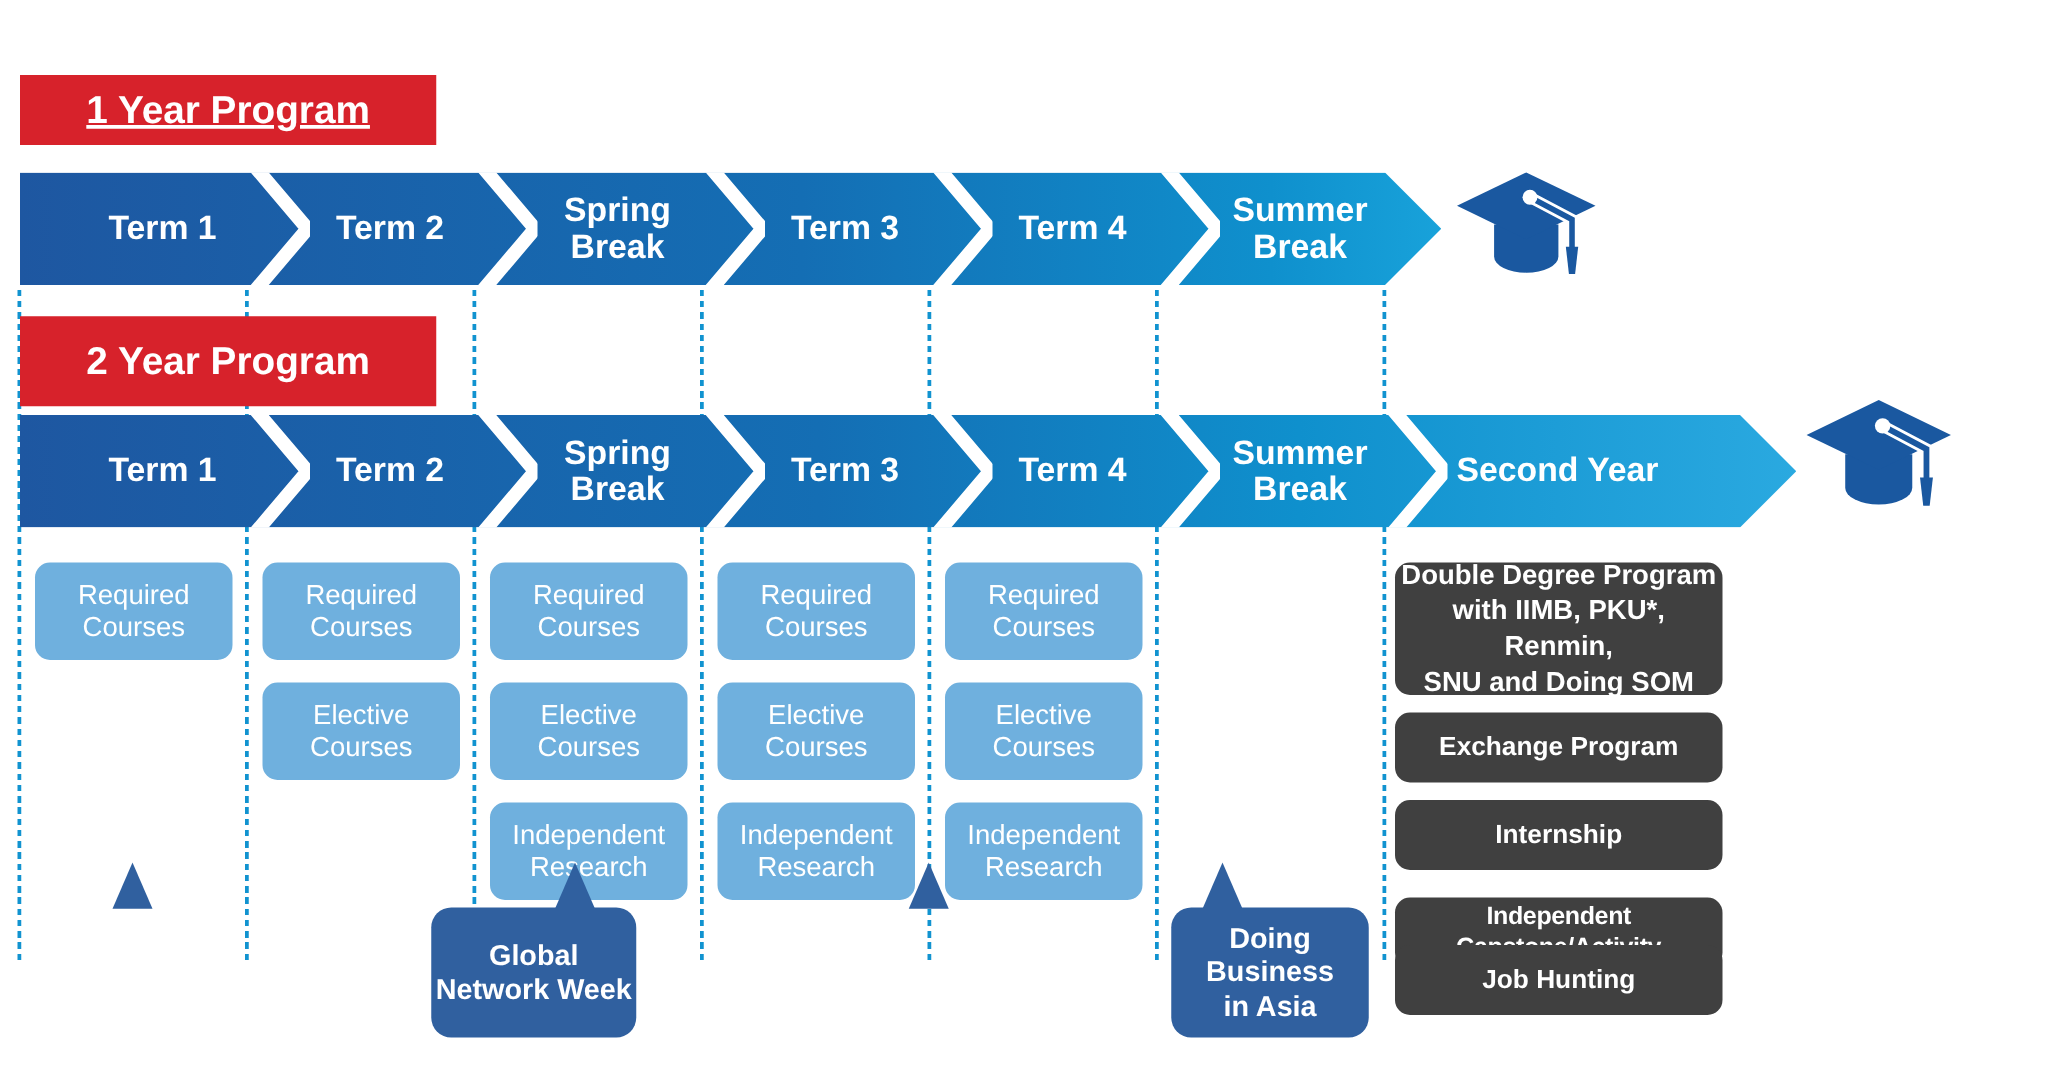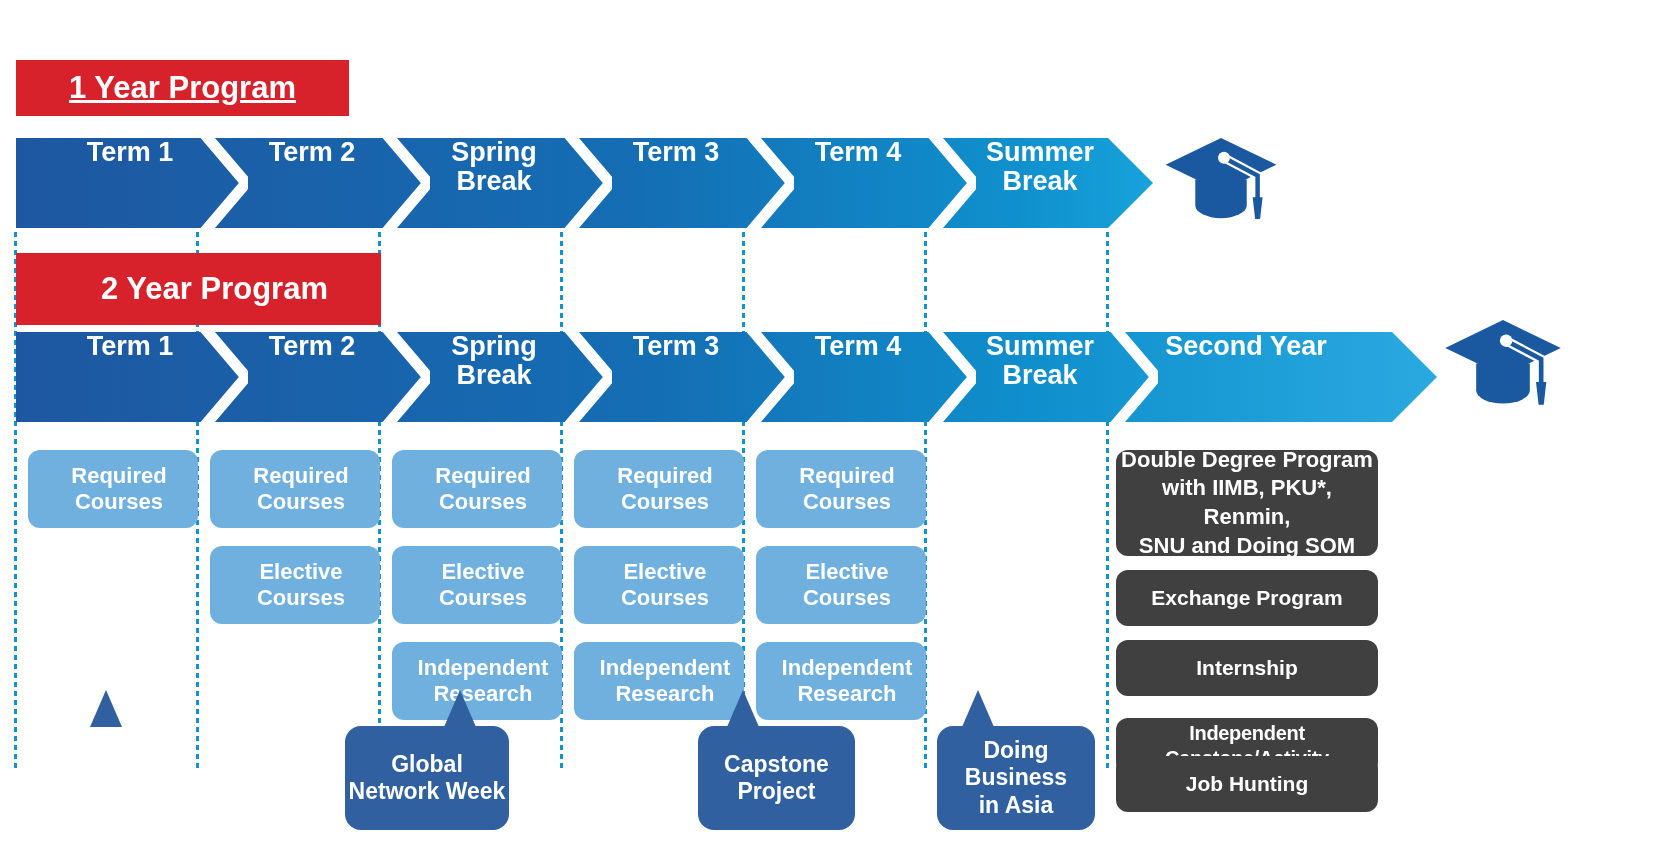--- a/index.html
+++ b/index.html
@@ -4,42 +4,42 @@
 <style>
   html,body{margin:0;padding:0;background:#ffffff;}
   #canvas{position:relative;width:1656px;height:865px;background:#ffffff;overflow:hidden;
           font-family:"Liberation Sans",sans-serif;}
 
   .page-title{position:absolute;left:14px;top:6px;font-size:31px;font-weight:bold;color:#15569f;z-index:2;}
 
   .red-box{position:absolute;left:16px;width:333px;background:#d7222b;color:#ffffff;
            font-weight:bold;font-size:31px;display:flex;align-items:center;justify-content:center;z-index:2;}
   .red1{top:60px;height:56px;text-decoration:underline;}
-  .red2{top:253px;height:72px;padding-left:32px;}
+  .red2{top:253px;height:72px;}
 
   .band{position:absolute;left:16px;height:90px;z-index:1;
         clip-path:polygon(0 0, calc(100% - 45px) 0, 100% 50%, calc(100% - 45px) 100%, 0 100%);}
   .band1{top:138px;width:1137px;background:linear-gradient(90deg,#1e57a1 0%,#146eb4 55%,#0f90cd 88%,#18a2da 100%);}
   .band2{top:332px;width:1421px;background:linear-gradient(90deg,#1e57a1 0%,#146eb4 45%,#0f90cd 72%,#2aa9e0 100%);}
 
   .chev{position:absolute;width:50px;height:90px;z-index:3;}
   .chev path{stroke:#ffffff;stroke-width:11;fill:none;}
 
   .seg-label{position:absolute;width:182px;height:90px;display:flex;flex-direction:column;
-             justify-content:flex-start;align-items:center;color:#ffffff;font-weight:bold;
+             justify-content:center;align-items:center;color:#ffffff;font-weight:bold;
              font-size:27px;line-height:1.08;z-index:4;text-align:center;}
   .seg-label span{display:block;}
   .r1{top:138px;} .r2{top:332px;}
 
   .dotline{position:absolute;top:232px;width:3px;height:540px;z-index:0;
            background:repeating-linear-gradient(180deg,#1193d0 0 5px,transparent 5px 9px);}
 
   .cbox{position:absolute;width:158px;height:78px;background:#6fb0de;border-radius:12px;
         display:flex;flex-direction:column;justify-content:center;align-items:center;
-        color:#ffffff;font-weight:bold;font-size:22px;line-height:1.18;z-index:2;text-align:center;padding-left:12px;}
+        color:#ffffff;font-weight:normal;font-size:22px;line-height:1.18;z-index:2;text-align:center;}
   .cbox span{display:block;}
 
   .sybox{position:absolute;left:1116px;width:262px;background:#404040;border-radius:12px;
          display:flex;flex-direction:column;justify-content:center;align-items:center;
          color:#ffffff;font-weight:bold;font-size:21px;line-height:1.25;z-index:2;text-align:center;}
   .sybox span{display:block;}
   .sy-dd{top:450px;height:106px;font-size:22px;line-height:1.3;}
   .sy-ex{top:570px;height:56px;}
   .sy-in{top:640px;height:56px;}
   .sy-ip{top:718px;height:56px;font-size:20px;letter-spacing:-0.3px;}
@@ -260,25 +260,20 @@
   <div class="pointer" style="left:90px"></div>
 
   <div class="pointer" style="left:444px"></div>
   <div class="callout" style="left:345px;width:164px">
       <span>Global</span>
       <span>Network Week</span>
       <span></span>
     </div>
 
   <div class="pointer" style="left:727px"></div>
-  <div class="callout" style="left:698px;width:157px">
-      <span>Capstone</span>
-      <span>Project</span>
-      <span></span>
-    </div>
 
   <div class="pointer" style="left:962px"></div>
   <div class="callout" style="left:937px;width:158px">
       <span>Doing</span>
       <span>Business</span>
       <span>in Asia</span>
     </div>
 
 </div>
 

